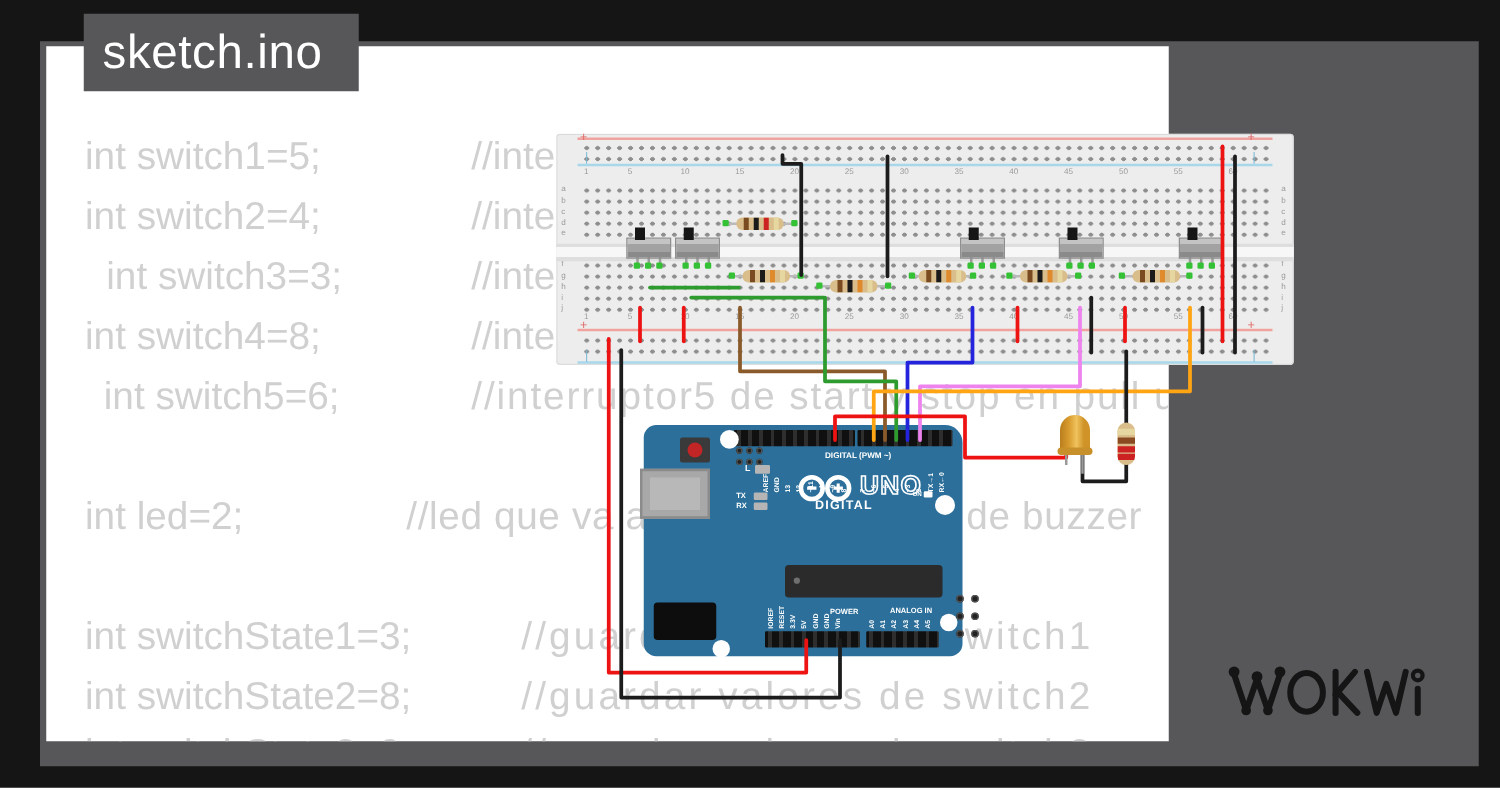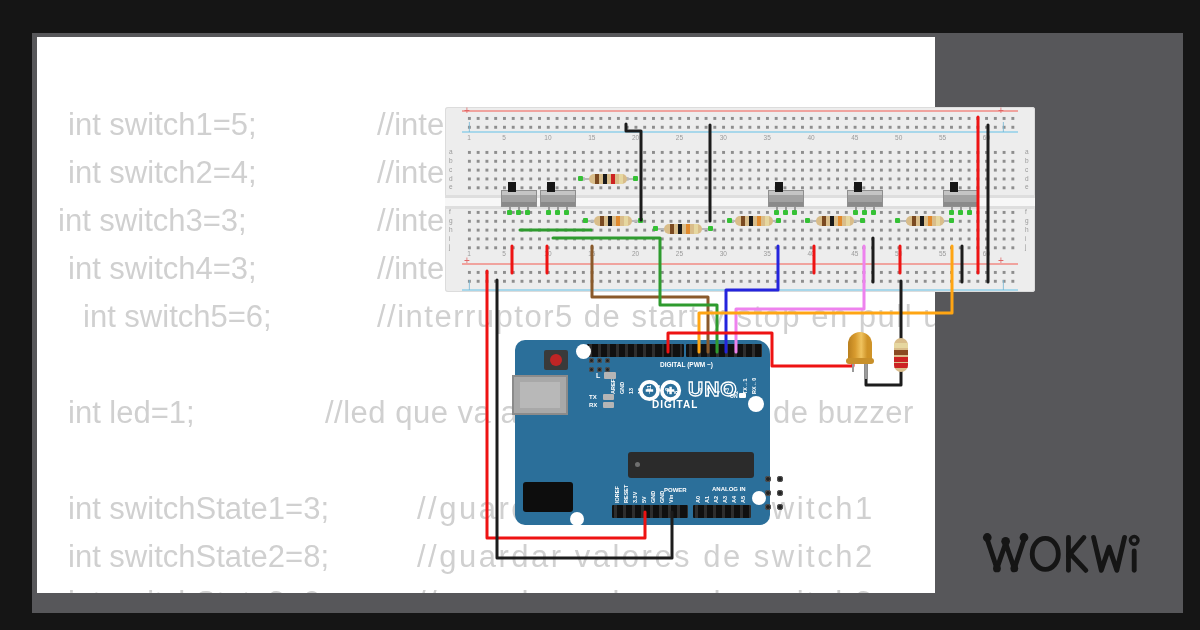--- a/index.html
+++ b/index.html
@@ -82,27 +82,27 @@
 <div id="scene">
 
   <div class="abs" id="page-shadow"></div>
 
   <div class="abs" id="page">
     <div id="code-listing">
         <div class="code-seg" style="left: 31px; top: 71px;">int switch1=5;</div>
         <div class="code-seg" style="left: 340px; top: 71px; letter-spacing: 0px;">//interruptor1</div>
         <div class="code-seg" style="left: 31px; top: 119px;">int switch2=4;</div>
         <div class="code-seg" style="left: 340px; top: 119px; letter-spacing: 0px;">//interruptor2</div>
-        <div class="code-seg" style="left: 21px; top: 167px;">int switch3=3;</div>
+        <div class="code-seg" style="left: 48px; top: 167px;">int switch3=3;</div>
         <div class="code-seg" style="left: 340px; top: 167px; letter-spacing: 0px;">//interruptor3</div>
-        <div class="code-seg" style="left: 31px; top: 215px;">int switch4=3;</div>
+        <div class="code-seg" style="left: 31px; top: 215px;">int switch4=8;</div>
         <div class="code-seg" style="left: 340px; top: 215px; letter-spacing: 0px;">//interruptor4</div>
         <div class="code-seg" style="left: 46px; top: 263px;">int switch5=6;</div>
         <div class="code-seg" style="left: 340px; top: 263px; letter-spacing: 1.5px;">//interruptor5 de start y stop en pull up</div>
-        <div class="code-seg" style="left: 31px; top: 359px;">int led=1;</div>
+        <div class="code-seg" style="left: 31px; top: 359px;">int led=2;</div>
         <div class="code-seg" style="left: 288px; top: 359px; letter-spacing: 0.5px;">//led que va a encender en vez de buzzer</div>
         <div class="code-seg" style="left: 31px; top: 455px;">int switchState1=3;</div>
         <div class="code-seg" style="left: 380px; top: 455px; letter-spacing: 2.5px;">//guardar valores de switch1</div>
         <div class="code-seg" style="left: 31px; top: 503px;">int switchState2=8;</div>
         <div class="code-seg" style="left: 380px; top: 503px; letter-spacing: 2.5px;">//guardar valores de switch2</div>
         <div class="code-seg" style="left: 31px; top: 549px;">int switchState3=0;</div>
         <div class="code-seg" style="left: 380px; top: 549px; letter-spacing: 2.5px;">//guardar valores de switch3</div>
       </div>
   </div>
 
@@ -387,20 +387,23 @@
   </div>
   <div class="abs" id="vres">
     <div class="body">
       <div class="b" style="top:5px;background:#e6d7a0;"></div>
       <div class="b" style="top:12px;background:#8a4a22;"></div>
       <div class="b" style="top:19px;background:#cc2222;"></div>
       <div class="b" style="top:25px;background:#cc2222;"></div>
     </div>
   </div>
 
+  <div class="abs" id="file-tab">
+    <span>sketch.ino</span>
+  </div>
 
   <svg class="abs" id="wokwi-logo" viewBox="0 0 190 60">
     <g stroke="#151515" stroke-width="5" fill="none" stroke-linecap="round" stroke-linejoin="round">
       <path d="M12,18 L22,48 L31,22 L40,48 L50,18"></path>
       <ellipse cx="72" cy="33" rx="13.5" ry="16"></ellipse>
       <path d="M96,16 L96,50"></path>
         <path d="M96,35 L112,16"></path>
         <path d="M98,33 L114,50"></path>
       <path d="M122,16 L130,50 L138,26 L146,50 L154,16"></path>
       <path d="M164,30 L164,50"></path>

